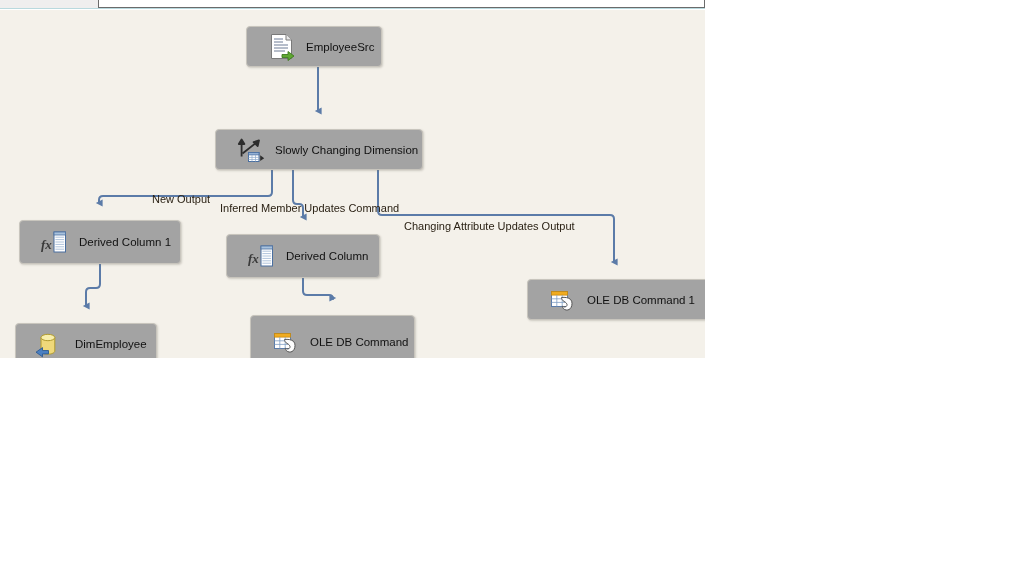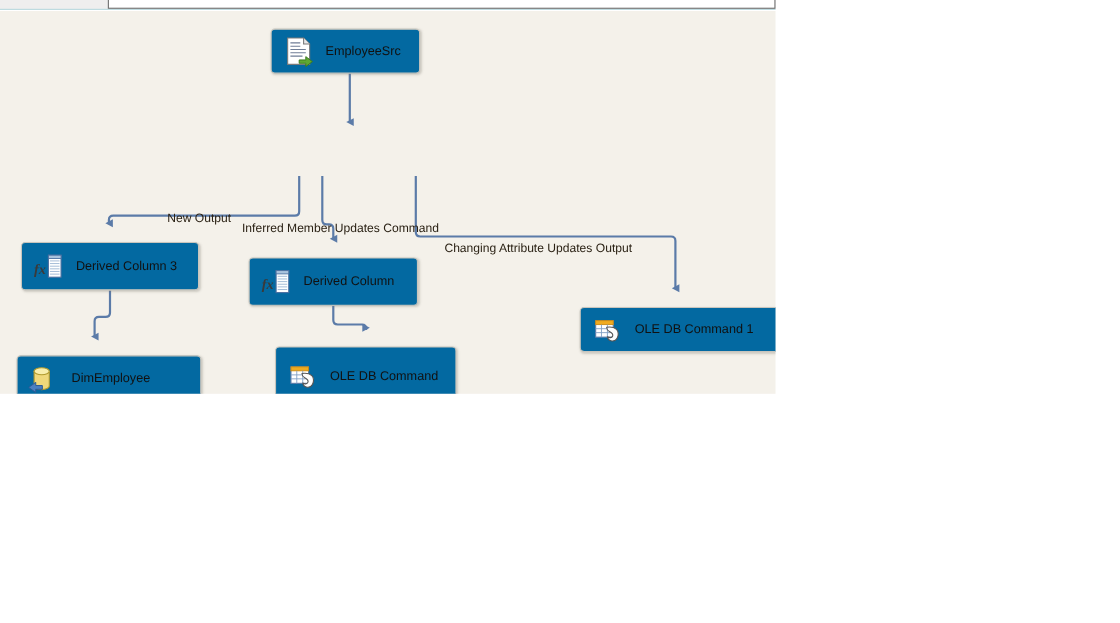--- a/index.html
+++ b/index.html
@@ -58,52 +58,52 @@
     font-family: "Liberation Sans", sans-serif;
     font-size: 11px;
     color: #2b2215;
     white-space: nowrap;
     line-height: 12px;
   }
 
   
   .node {
     position: absolute;
-    background: #0369a1;
+    background: #a3a3a3;
     border: 1px solid #c8c5bd;
     border-radius: 4px;
     display: flex;
     align-items: center;
     box-shadow: 1px 1px 2px rgba(120,115,105,0.30);
   }
   .node-icon {
     position: relative;
     width: 30px;
     height: 30px;
     flex: 0 0 30px;
-    margin-left: 10px;
+    margin-left: 20px;
   }
   .node-icon svg { display: block; }
   .node-label {
     font-family: "Liberation Sans", sans-serif;
     font-size: 11.5px;
     color: #111111;
     margin-left: 9px;
     margin-right: 12px;
     white-space: nowrap;
   }
 
   
   #node-employee-src      { left: 246px; top:  16px; width: 136px; height: 41px; }
   #node-scd               { left: 215px; top: 119px; width: 208px; height: 41px; }
   #node-derived-column-1  { left:  19px; top: 210px; width: 162px; height: 44px; }
   #node-derived-column    { left: 226px; top: 224px; width: 154px; height: 44px; }
   #node-ole-db-command-1  { left: 527px; top: 269px; width: 188px; height: 41px; }
   #node-ole-db-command    { left: 250px; top: 305px; width: 165px; height: 53px; }
-  #node-dim-employee      { left:  15px; top: 313px; width: 168px; height: 42px; }
+  #node-dim-employee      { left:  15px; top: 313px; width: 142px; height: 42px; }
 
   
   #label-new-output          { left: 152px; top: 183px; }
   #label-inferred            { left: 220px; top: 192px; }
   #label-changing-attribute  { left: 404px; top: 210px; text-align: center; }
 </style>
 </head>
 <body>
 
 <div id="app">
@@ -155,38 +155,60 @@
             <line x1="7" y1="13" x2="21" y2="13"></line>
             <line x1="7" y1="16" x2="21" y2="16"></line>
             <line x1="7" y1="19" x2="18" y2="19"></line>
           </g>
           <path d="M15,22.5 L21,22.5 L21,19.5 L27,24 L21,28.5 L21,25.5 L15,25.5 Z" fill="#5fa832" stroke="#3d7a1d" stroke-width="0.9" stroke-linejoin="round"></path>
         </svg>
       </div>
       <span class="node-label">EmployeeSrc</span>
     </div>
 
+    <div class="node" id="node-scd">
+      <div class="node-icon">
+        <svg width="30" height="30" viewBox="0 0 30 30">
+
+          <path d="M5.6,21.5 L5.6,6.8 M5.6,4.5 L8.4,9.0 L2.8,9.0 Z" fill="#2d2d2d" stroke="#2d2d2d" stroke-width="1.8" stroke-linejoin="round"></path>
+
+          <path d="M6.5,18.5 L21.0,7.0 M23.0,5.4 L21.7,11.0 L17.6,7.2 Z" fill="#2d2d2d" stroke="#2d2d2d" stroke-width="1.8" stroke-linejoin="round"></path>
+
+          <rect x="12.5" y="17.5" width="10.5" height="9" fill="#ffffff" stroke="#4a6fa0" stroke-width="1"></rect>
+          <rect x="12.5" y="17.5" width="10.5" height="2.4" fill="#93b0d4" stroke="#4a6fa0" stroke-width="0.8"></rect>
+          <g stroke="#8ea9ca" stroke-width="0.7">
+            <line x1="12.5" y1="22.4" x2="23" y2="22.4"></line>
+            <line x1="12.5" y1="24.5" x2="23" y2="24.5"></line>
+            <line x1="16" y1="19.9" x2="16" y2="26.5"></line>
+            <line x1="19.5" y1="19.9" x2="19.5" y2="26.5"></line>
+          </g>
+
+          <path d="M24.2,20.3 L28.2,23.2 L24.2,26.1 Z" fill="#2d2d2d"></path>
+        </svg>
+      </div>
+      <span class="node-label">Slowly Changing Dimension</span>
+    </div>
 
     <div class="node" id="node-derived-column-1">
       <div class="node-icon">
         <svg width="30" height="30" viewBox="0 0 30 30">
           <text x="1" y="22" font-family="Liberation Serif, serif" font-size="13" font-style="italic" font-weight="bold" fill="#3a3a3a">fx</text>
           <rect x="14" y="5" width="11.5" height="20" fill="#ffffff" stroke="#4a6fa0" stroke-width="1"></rect>
           <rect x="14" y="5" width="11.5" height="3" fill="#a9c2dd" stroke="#4a6fa0" stroke-width="0.8"></rect>
           <g stroke="#9ab4d2" stroke-width="0.8">
             <line x1="15.4" y1="10.2" x2="24.1" y2="10.2"></line>
             <line x1="15.4" y1="12.6" x2="24.1" y2="12.6"></line>
             <line x1="15.4" y1="15.0" x2="24.1" y2="15.0"></line>
             <line x1="15.4" y1="17.4" x2="24.1" y2="17.4"></line>
             <line x1="15.4" y1="19.8" x2="24.1" y2="19.8"></line>
             <line x1="15.4" y1="22.2" x2="24.1" y2="22.2"></line>
           </g>
         </svg>
       </div>
-      <span class="node-label">Derived Column 3</span>
+      <span class="node-label">Derived Column 1</span>
     </div>
 
     <div class="node" id="node-derived-column">
       <div class="node-icon">
         <svg width="30" height="30" viewBox="0 0 30 30">
           <text x="1" y="22" font-family="Liberation Serif, serif" font-size="13" font-style="italic" font-weight="bold" fill="#3a3a3a">fx</text>
           <rect x="14" y="5" width="11.5" height="20" fill="#ffffff" stroke="#4a6fa0" stroke-width="1"></rect>
           <rect x="14" y="5" width="11.5" height="3" fill="#a9c2dd" stroke="#4a6fa0" stroke-width="0.8"></rect>
           <g stroke="#9ab4d2" stroke-width="0.8">
             <line x1="15.4" y1="10.2" x2="24.1" y2="10.2"></line>

